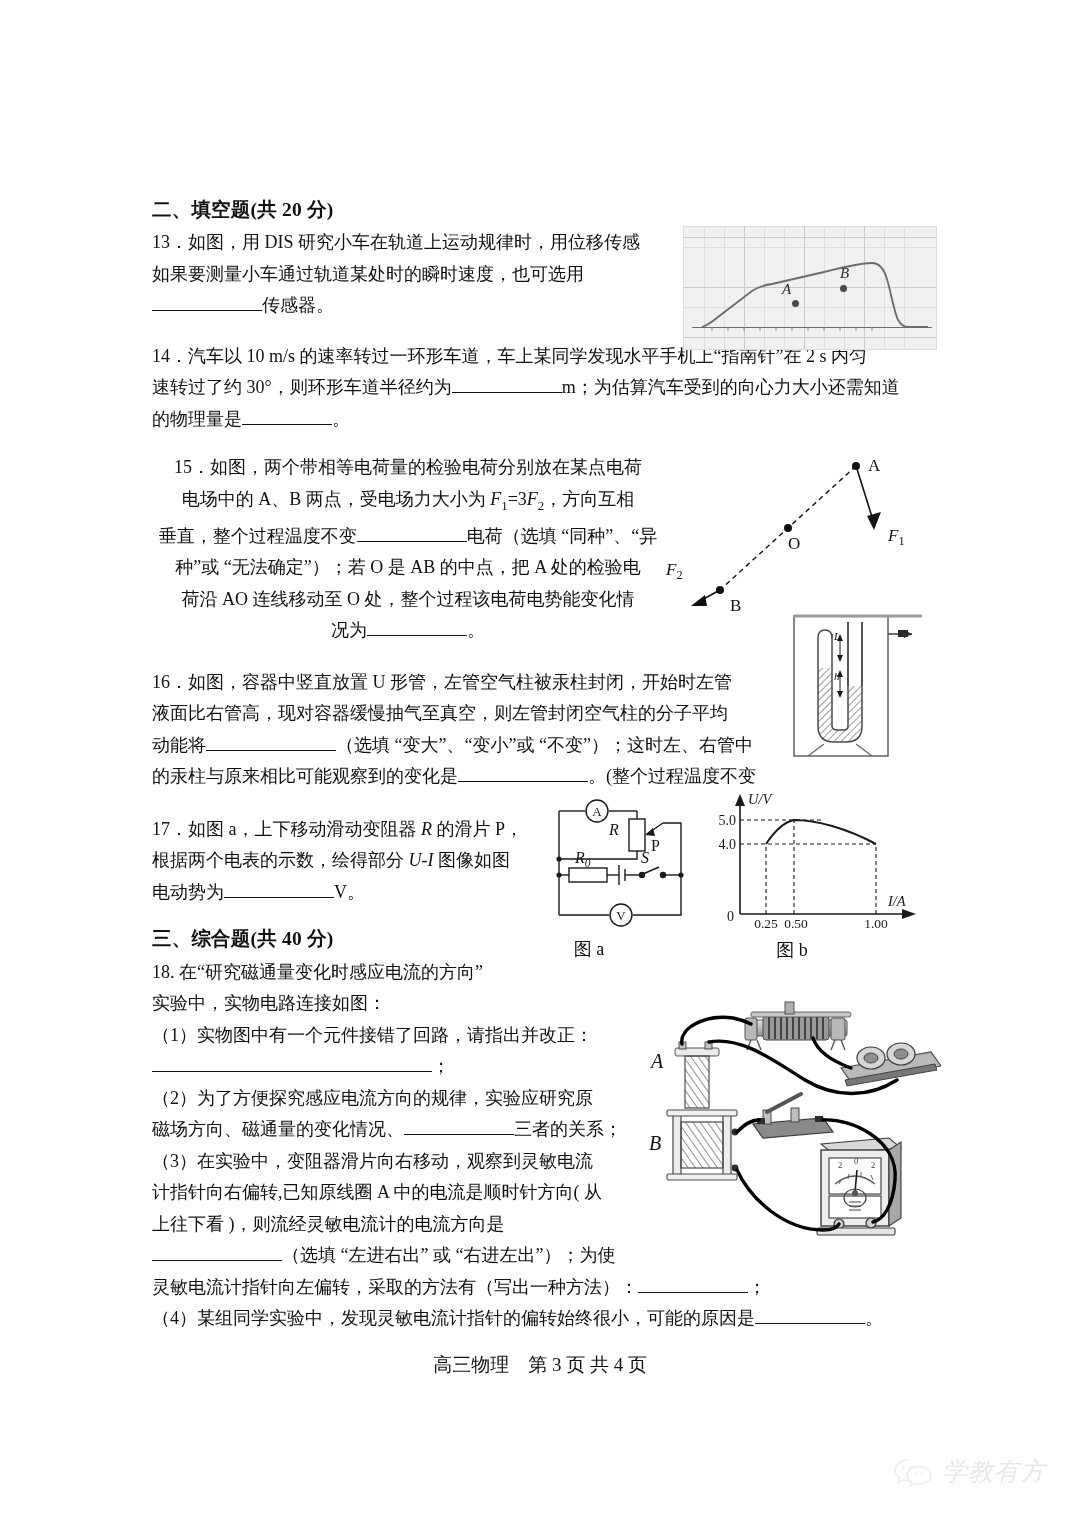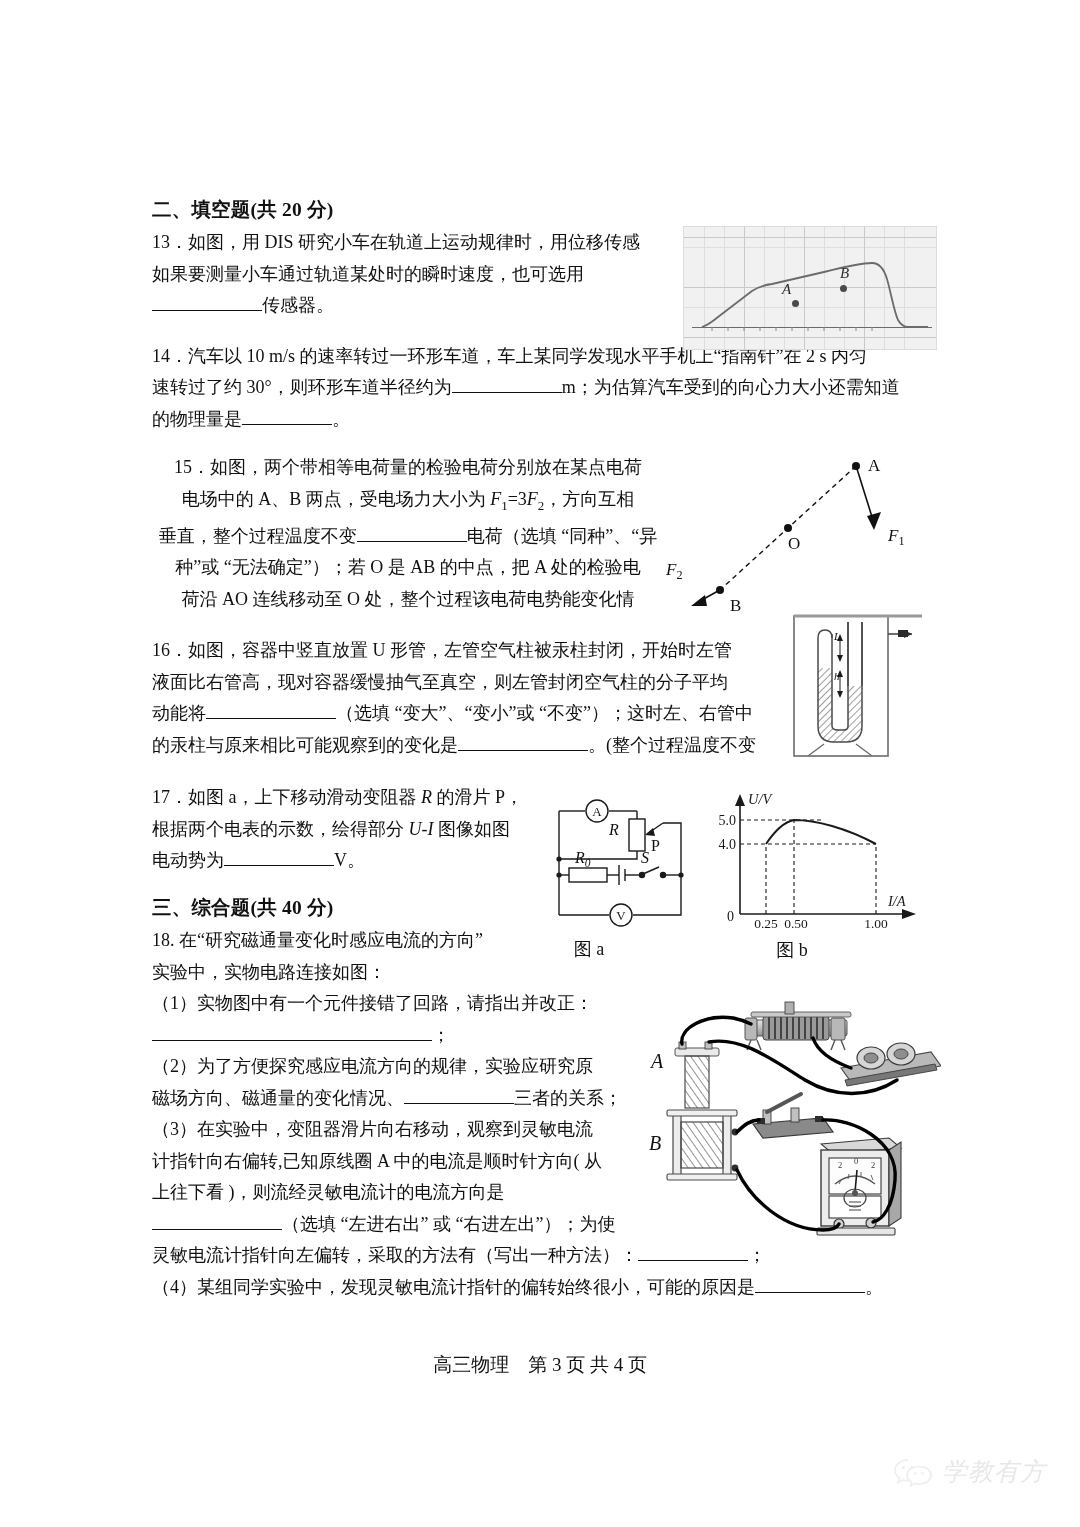--- a/index.html
+++ b/index.html
@@ -206,20 +206,23 @@
     <div class="q" style="width:512px; margin-top:17px;text-align:center;">
       <p>15．如图，两个带相等电荷量的检验电荷分别放在某点电荷</p>
       <p>
         <span>电场中的 A、B 两点，受电场力大小为 </span><i class="it">F</i><sub>1</sub><span>=3</span><i class="it">F</i><sub>2</sub><span>，方向互相</span>
       </p>
       <p>
         <span>垂直，整个过程温度不变</span><span class="blank b110"></span><span>电荷（选填 “同种”、“异</span>
       </p>
       <p>种”或 “无法确定”）；若 O 是 AB 的中点，把 A 处的检验电</p>
       <p>荷沿 AO 连线移动至 O 处，整个过程该电荷电势能变化情</p>
+      <p>
+        <span>况为</span><span class="blank b100"></span><span>。</span>
+      </p>
     </div>
 
     <div class="q txtcol-mid" style="margin-top:20px; width:640px;">
       <p>16．如图，容器中竖直放置 U 形管，左管空气柱被汞柱封闭，开始时左管</p>
       <p>液面比右管高，现对容器缓慢抽气至真空，则左管封闭空气柱的分子平均</p>
       <p>
         <span>动能将</span><span class="blank b130"></span><span>（选填 “变大”、“变小”或 “不变”）；这时左、右管中</span>
       </p>
       <p>
         <span>的汞柱与原来相比可能观察到的变化是</span><span class="blank b130"></span><span>。(整个过程温度不变</span>

